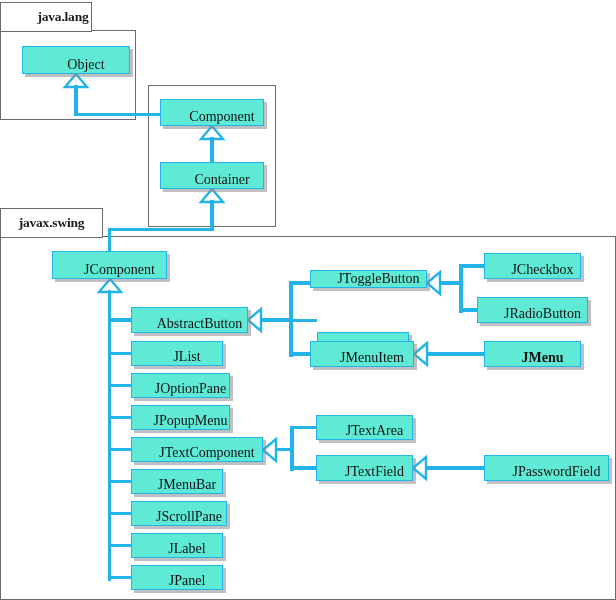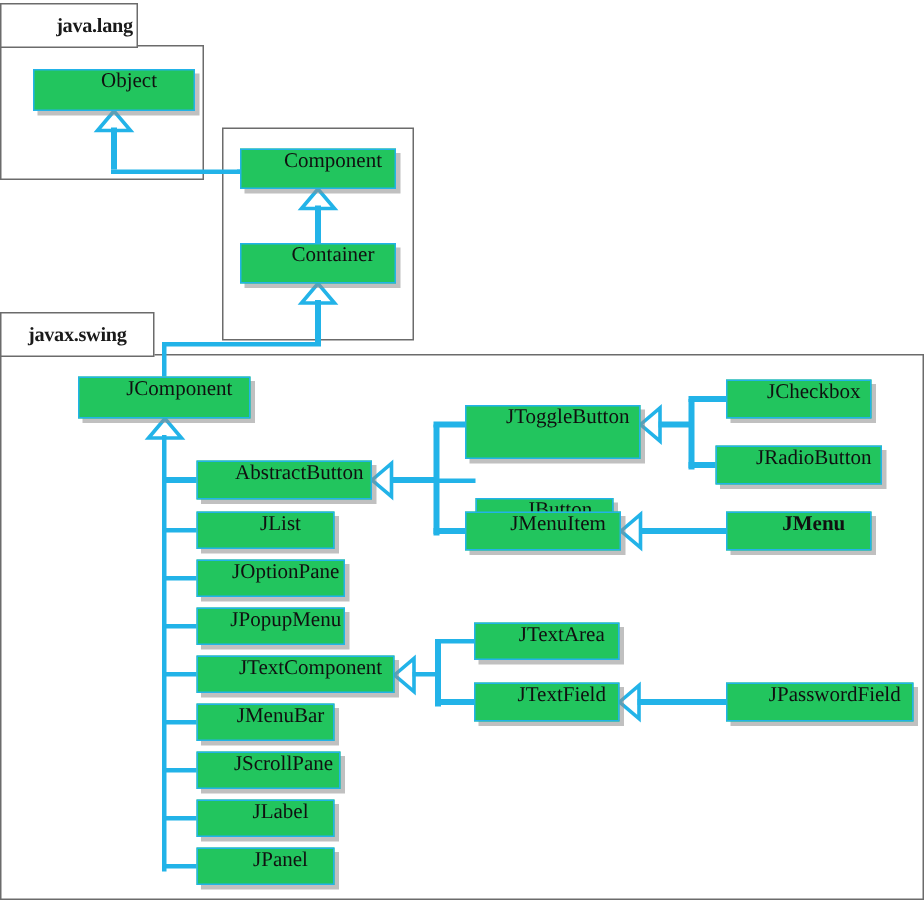--- a/index.html
+++ b/index.html
@@ -16,22 +16,22 @@
     position:absolute;box-sizing:border-box;
     border:1.5px solid #6b6b6b;background:#ffffff;
     display:flex;align-items:center;justify-content:center;
     font-weight:bold;font-size:13.5px;color:#1a1a1a;
     letter-spacing:-0.2px;
   }
   .pkg-body{background:#ffffff;}
   .cls{
     position:absolute;box-sizing:border-box;
     border:1.6px solid #22b3e8;
-    background:#22c55e;
-    display:flex;align-items:flex-start;justify-content:center;
+    background:#5eead4;
+    display:flex;align-items:flex-end;justify-content:center;
     font-size:14px;color:#101010;
     box-shadow:3px 3px 0 0 rgba(140,140,140,0.55);
     white-space:nowrap;
     padding-left:20px;
   }
   .cls.abstract{}
   .lnk{position:absolute;background:#22b3e8;}
   svg.tri-svg{position:absolute;overflow:visible;}
   .tri-svg polygon{fill:#ffffff;stroke:#22b3e8;stroke-width:2.4;stroke-linejoin:miter;}
 </style>
@@ -142,21 +142,21 @@
       </div>
       <div class="cls" style="left: 131px; top: 501px; width: 96px; height: 25px;">
         <span>JScrollPane</span>
       </div>
       <div class="cls" style="left: 131px; top: 533px; width: 92px; height: 25px;">
         <span>JLabel</span>
       </div>
       <div class="cls" style="left: 131px; top: 565px; width: 92px; height: 25px;">
         <span>JPanel</span>
       </div>
-      <div class="cls" style="left: 310px; top: 270px; width: 117px; height: 36px;">
+      <div class="cls" style="left: 310px; top: 270px; width: 117px; height: 18px;">
         <span>JToggleButton</span>
       </div>
       <div class="cls" style="left: 317px; top: 308px; width: 92px; height: 25px; margin-top: 24px;">
         <span>JButton</span>
       </div>
       <div class="cls" style="left: 310px; top: 341px; width: 104px; height: 26px;">
         <span>JMenuItem</span>
       </div>
       <div class="cls" style="left: 316px; top: 415px; width: 97px; height: 25px;">
         <span>JTextArea</span>

